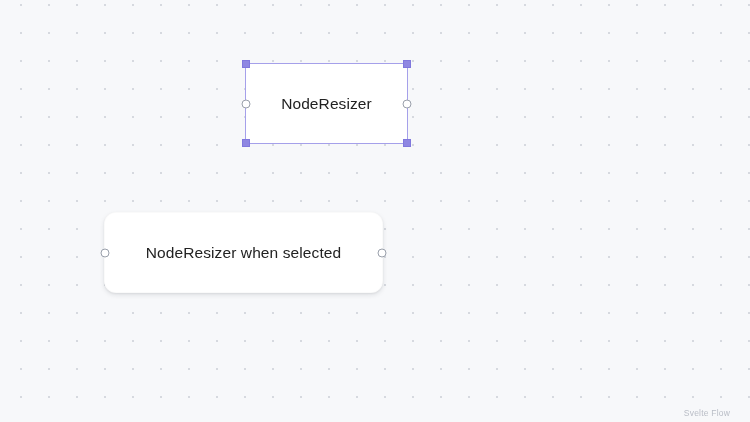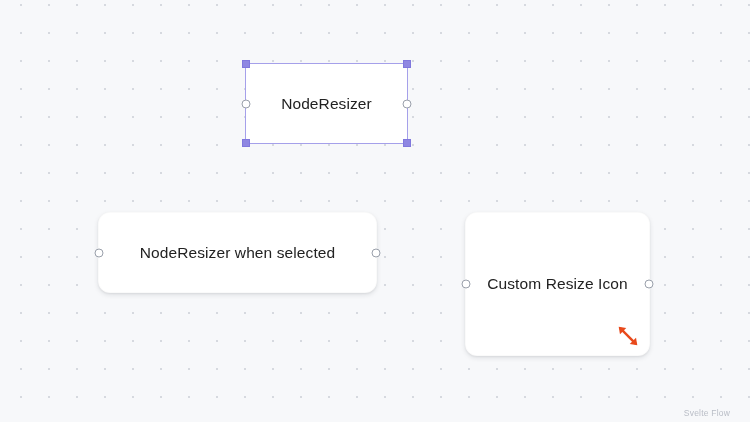--- a/index.html
+++ b/index.html
@@ -123,37 +123,23 @@
 
     <span class="handle handle--left"></span>
     <span class="handle handle--right"></span>
 
     <span class="resize-handle rh-tl"></span>
     <span class="resize-handle rh-tr"></span>
     <span class="resize-handle rh-bl"></span>
     <span class="resize-handle rh-br"></span>
   </div>
 
-  <div class="node node--rounded" id="n1" style="left: 98px; top: 212px; width: 279px; height: 81px;">
+  <div class="node node--rounded" id="n1" style="left: 104px; top: 212px; width: 279px; height: 81px;">
     <span class="node-label">NodeResizer when selected</span>
 
     <span class="handle handle--left"></span>
     <span class="handle handle--right"></span>
   </div>
 
-  <div class="node node--rounded" id="n2" style="left: 465px; top: 212px; width: 185px; height: 144px;">
-    <span class="node-label">Custom Resize Icon</span>
-
-    <span class="handle handle--left"></span>
-    <span class="handle handle--right"></span>
-
-    <svg class="custom-resize-icon" viewBox="0 0 24 24">
-      <g stroke="#e8491b" stroke-width="2.2" stroke-linecap="round" fill="none">
-        <line x1="5.2" y1="5.2" x2="18.8" y2="18.8"></line>
-      </g>
-      <path d="M3.4 3.4 L10.4 4.6 L4.6 10.4 Z" fill="#e8491b"></path>
-      <path d="M20.6 20.6 L13.6 19.4 L19.4 13.6 Z" fill="#e8491b"></path>
-    </svg>
-  </div>
 
   <div id="attribution">Svelte Flow</div>
 
 </div>
 
 </body></html>

